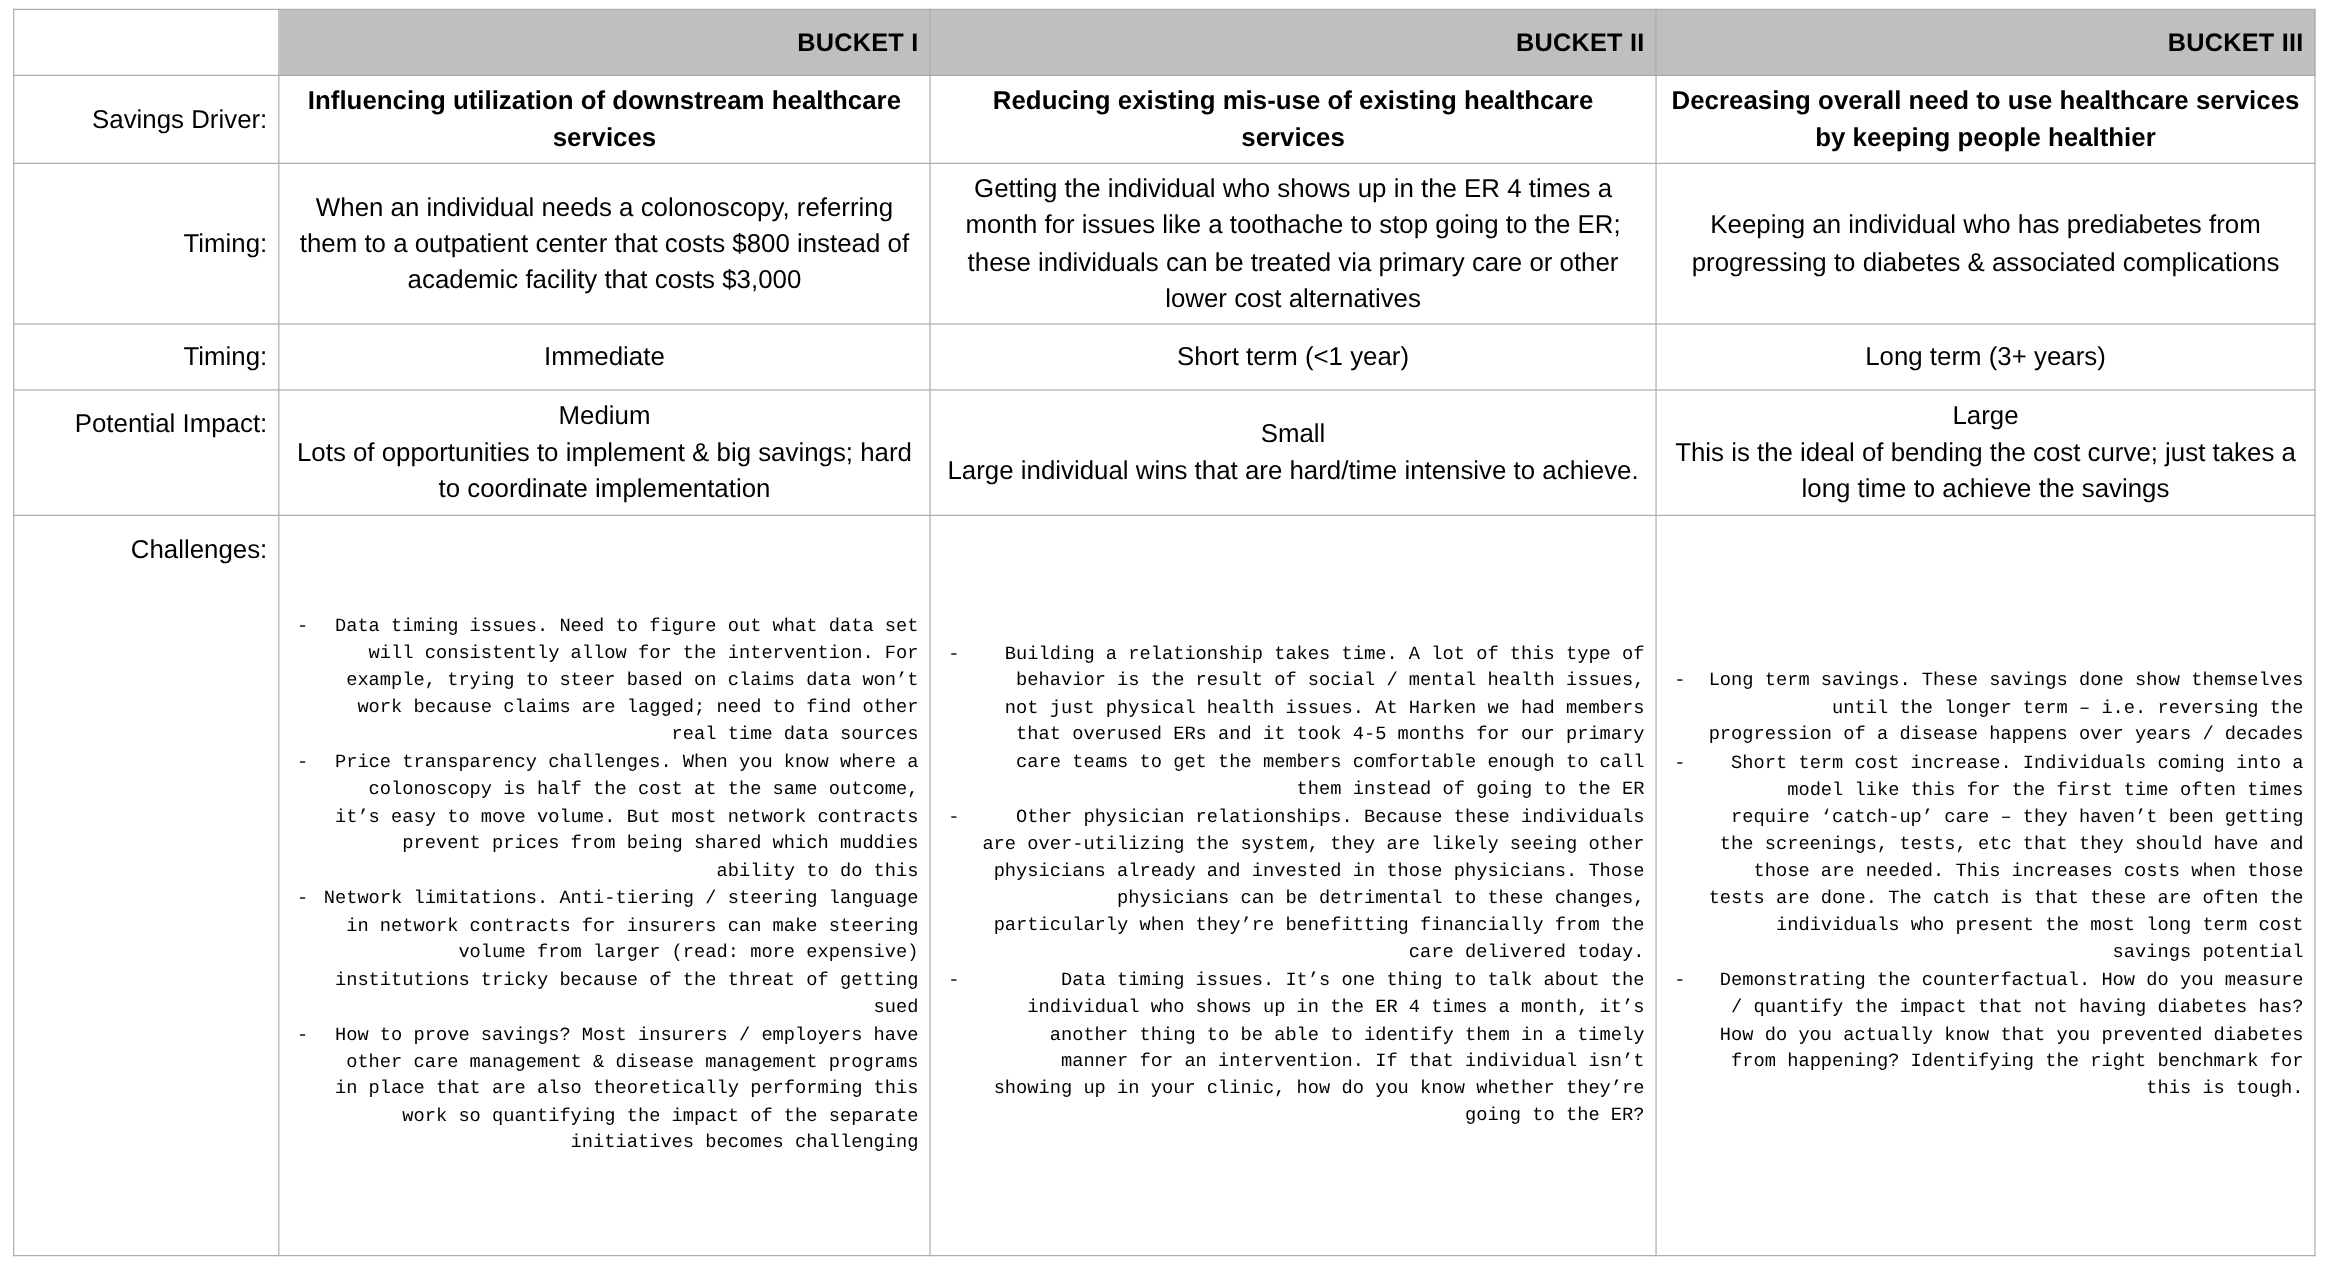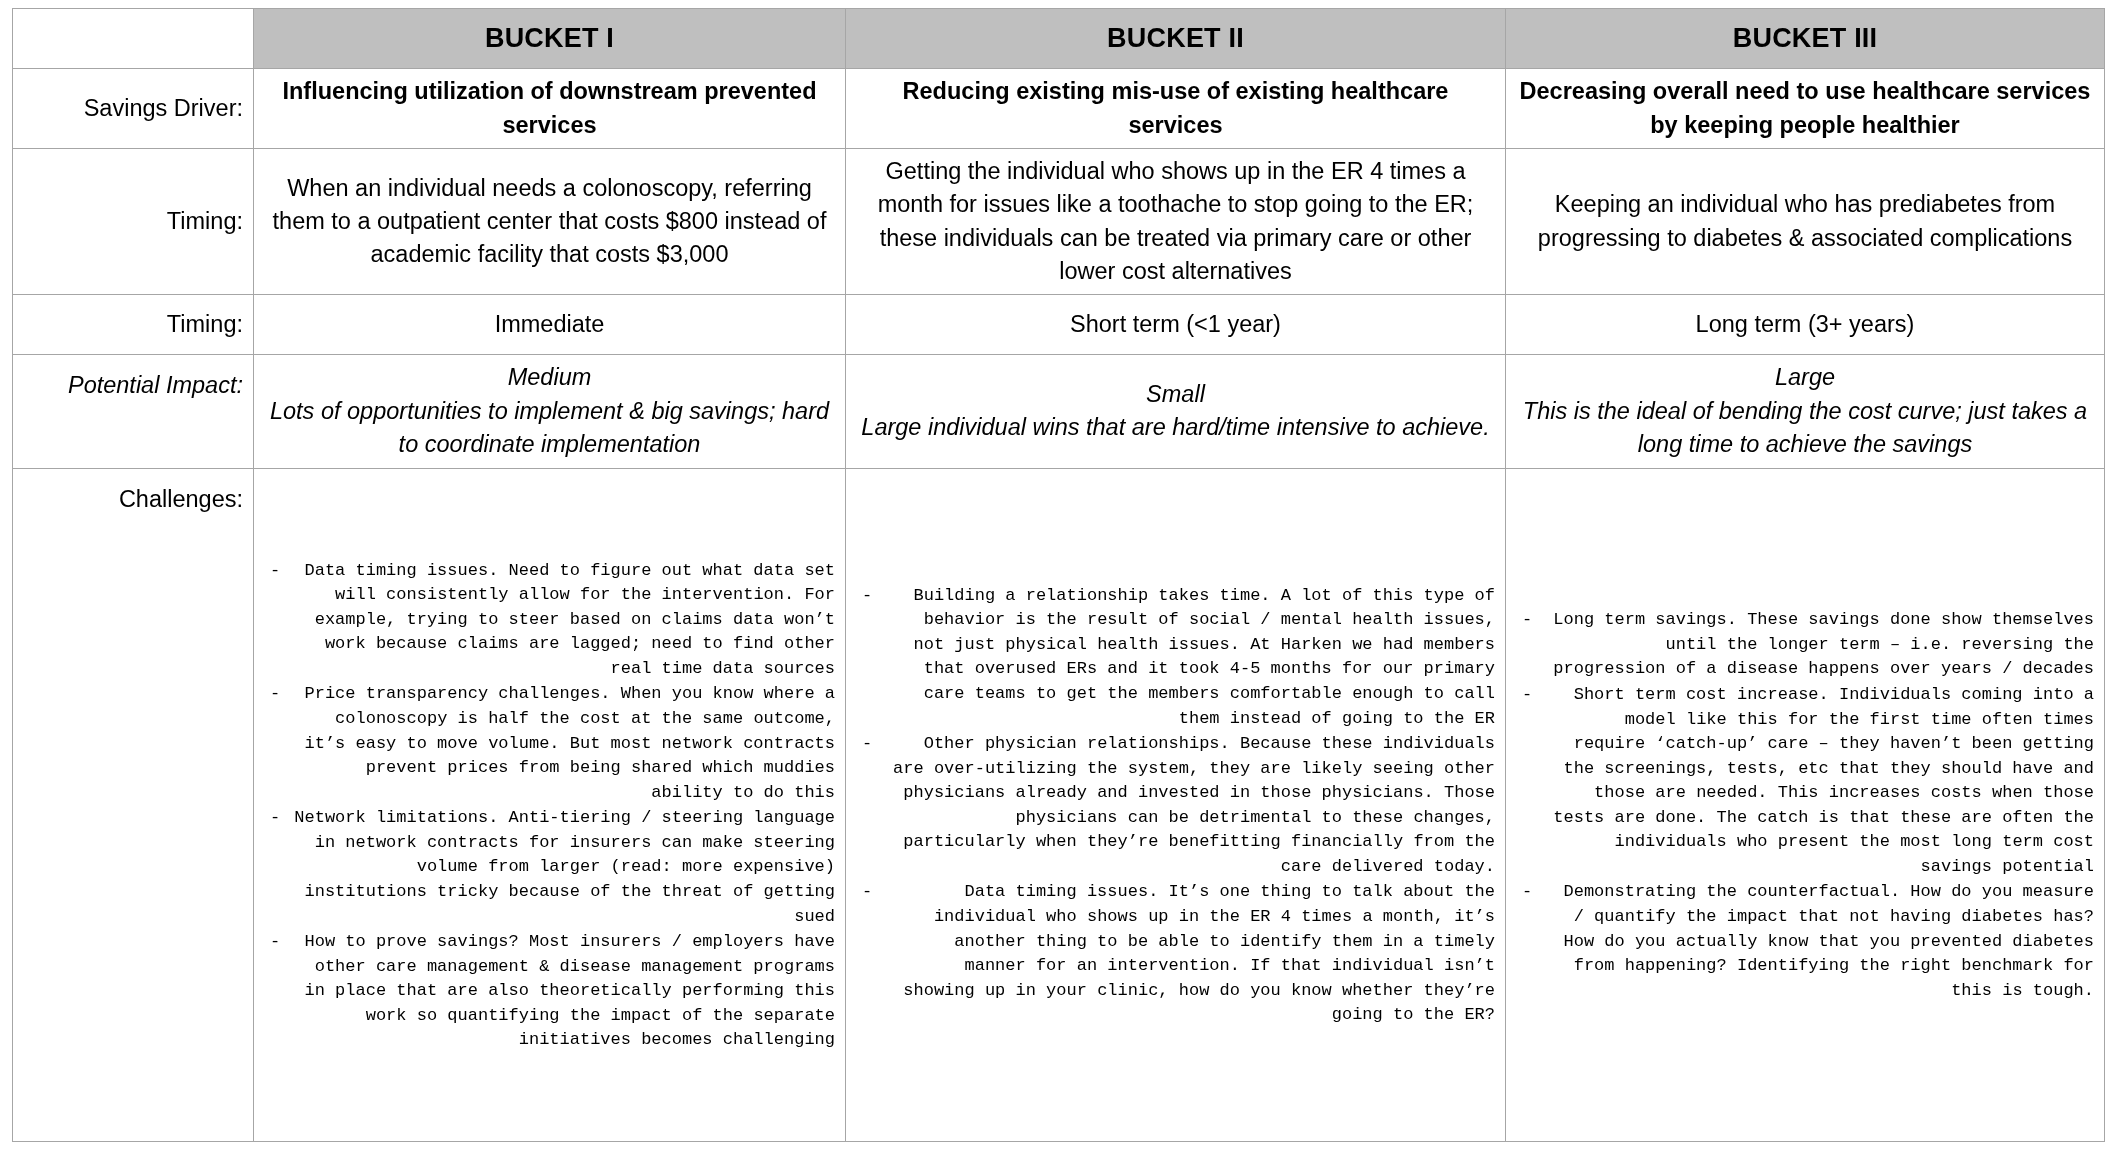--- a/index.html
+++ b/index.html
@@ -45,23 +45,23 @@
   col.c-b3     { width: 599px; }
 
   
   .corner-cell {
     background: #ffffff;
     border-top-color: #d9d9d9;
     border-left-color: #d9d9d9;
   }
   .hdr {
     background: #bfbfbf;
-    text-align: center;
+    text-align: right;
     font-weight: bold;
-    font-size: 27px;
+    font-size: 23px;
     letter-spacing: 0.2px;
     height: 60px;
   }
 
   
   .row-label {
     font-size: 23.5px;
     text-align: right;
     vertical-align: middle;
     font-weight: normal;
@@ -101,21 +101,21 @@
     position: absolute;
     left: 6px;
     top: 0;
   }
 
   .challenges-cell { vertical-align: top; padding-top: 12px; padding-bottom: 10px; }
 
   .r-savings  { height: 80px; }
   .r-example  { height: 116px; }
   .r-timing   { height: 60px; padding-left: 46px; }
-  .r-impact   { height: 98px; font-style: italic; }
+  .r-impact   { height: 98px; }
 </style>
 </head>
 <body>
 
 <div class="sheet">
   <table class="bucket-table">
     <colgroup>
       <col class="c-label">
       <col class="c-b1">
       <col class="c-b2">
@@ -125,21 +125,21 @@
 
       <tr>
         <td class="corner-cell"></td>
         <td class="hdr">BUCKET I</td>
         <td class="hdr">BUCKET II</td>
         <td class="hdr">BUCKET III</td>
       </tr>
 
       <tr class="r-savings">
         <td class="row-label">Savings Driver:</td>
-        <td class="cell bold">Influencing utilization of downstream prevented services</td>
+        <td class="cell bold">Influencing utilization of downstream healthcare services</td>
         <td class="cell bold">Reducing existing mis-use of existing healthcare services</td>
         <td class="cell bold">Decreasing overall need to use healthcare services by keeping people healthier</td>
       </tr>
 
       <tr class="r-example">
         <td class="row-label">Timing:</td>
         <td class="cell">When an individual needs a colonoscopy, referring them to a outpatient center that costs $800 instead of academic facility that costs $3,000</td>
         <td class="cell">Getting the individual who shows up in the ER 4 times a month for issues like a toothache to stop going to the ER; these individuals can be treated via primary care or other lower cost alternatives</td>
         <td class="cell">Keeping an individual who has prediabetes from progressing to diabetes &amp; associated complications</td>
       </tr>

